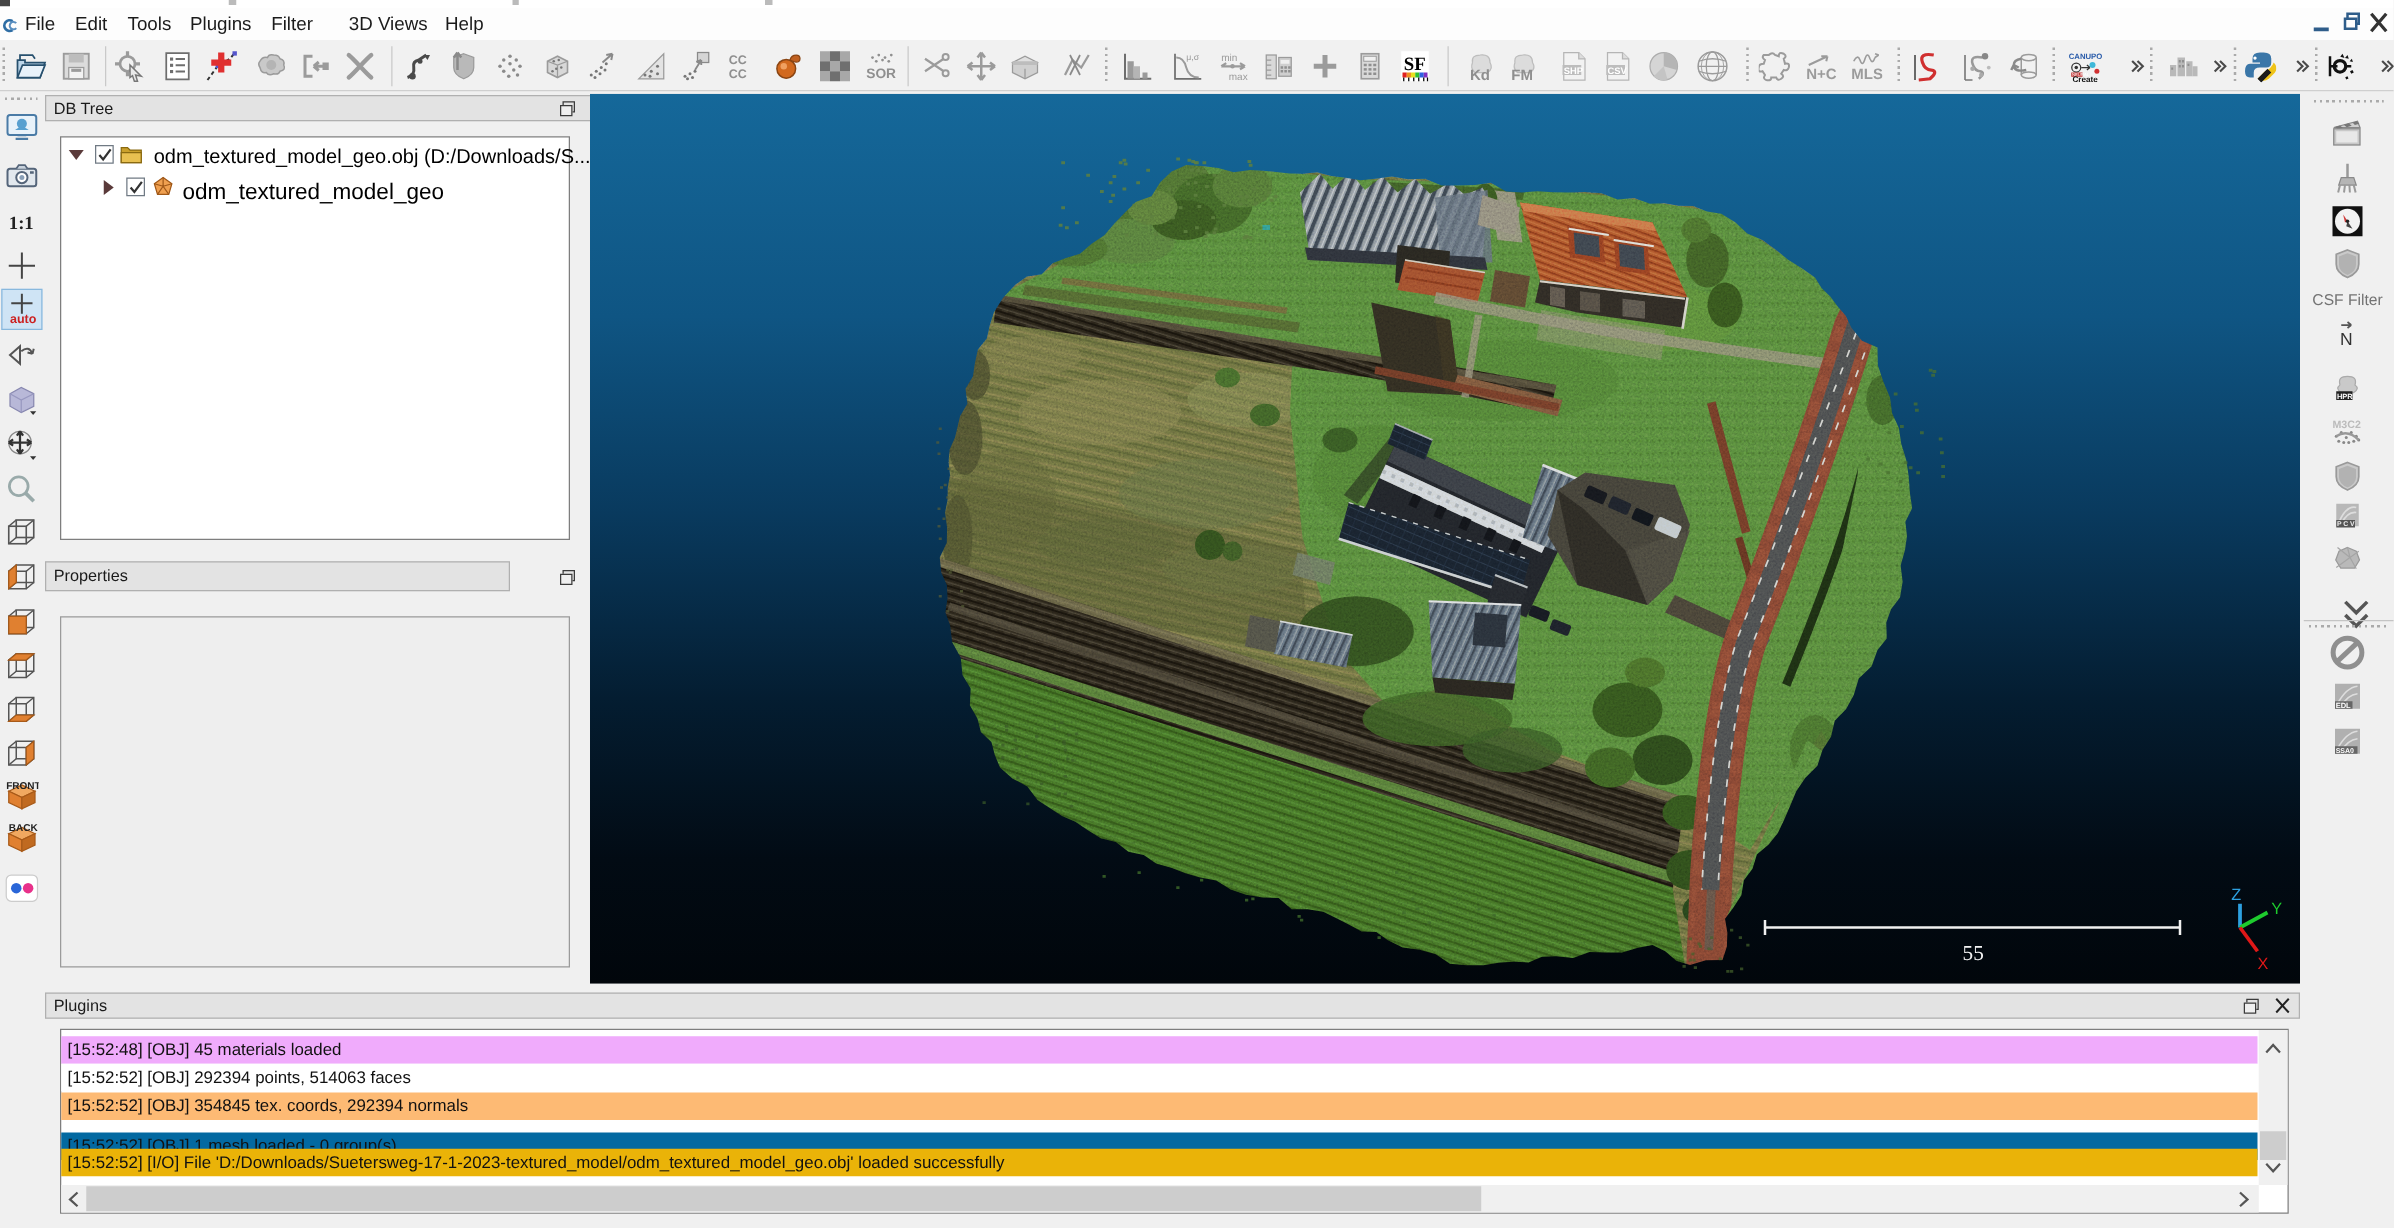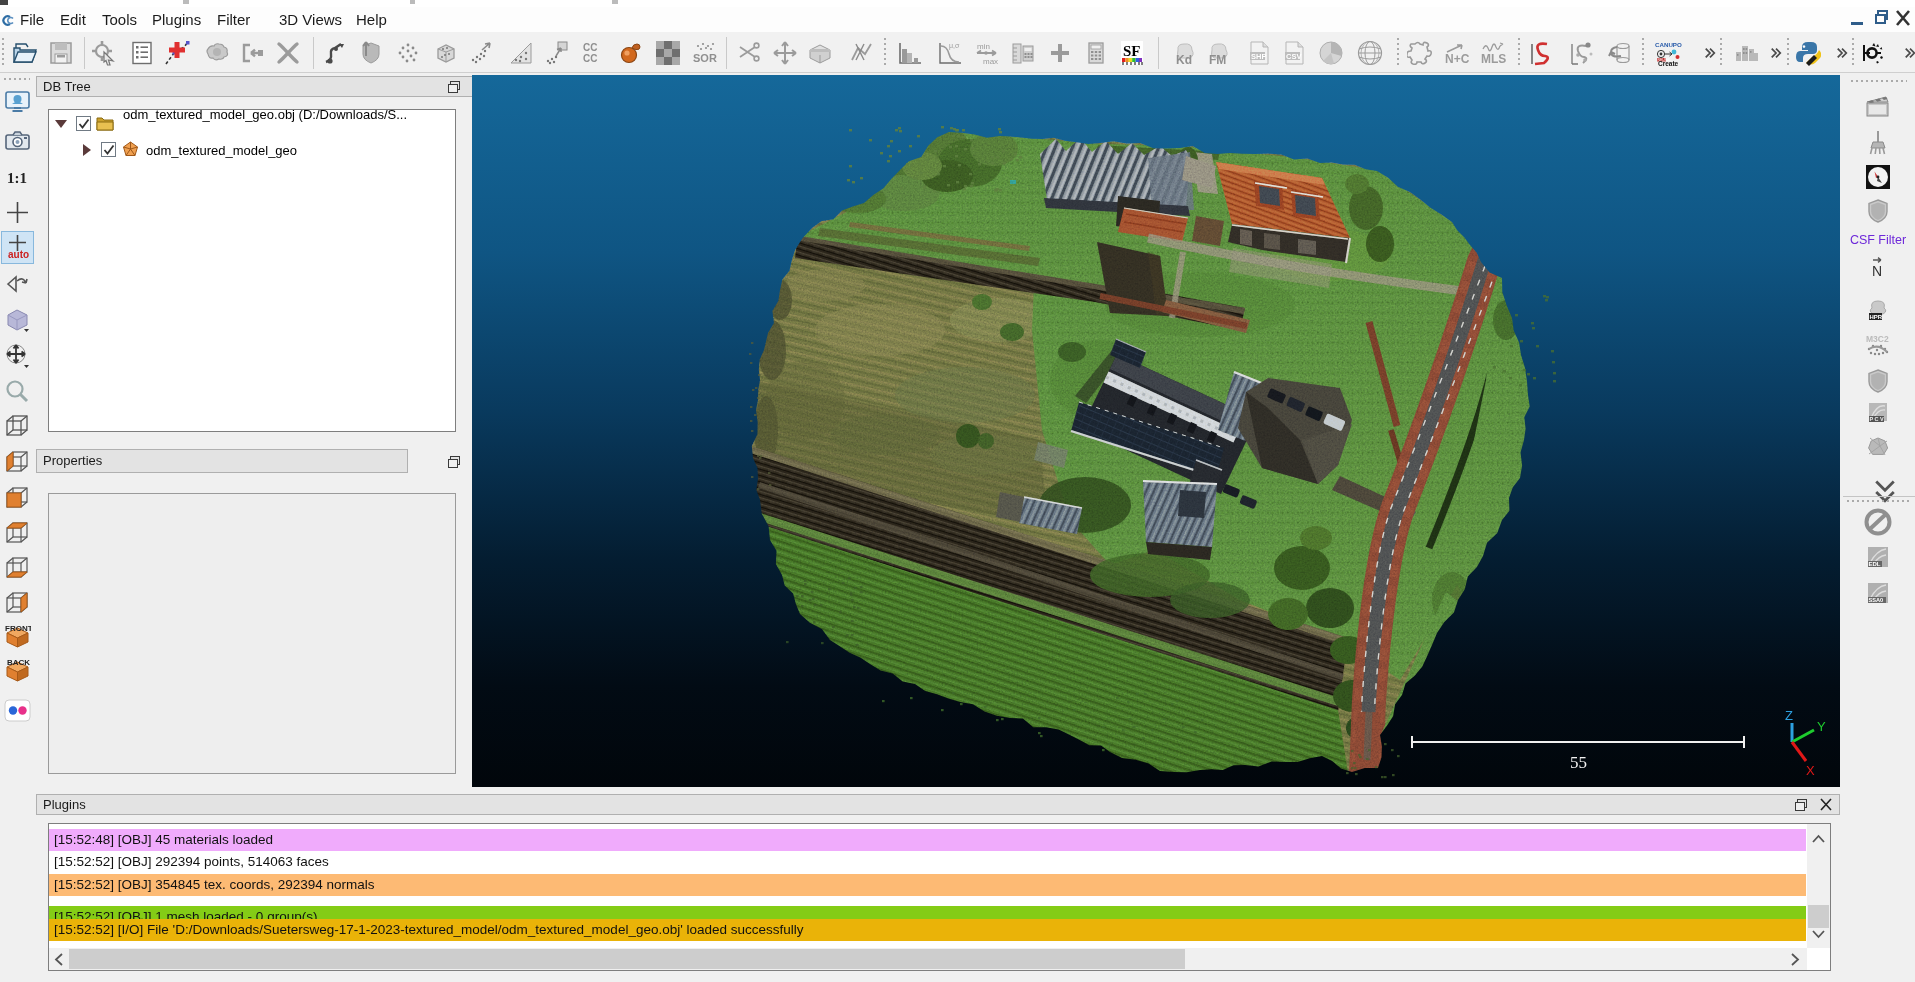--- a/index.html
+++ b/index.html
@@ -528,33 +528,33 @@
     <path d="M2 4 L14 4 L8 12 Z" fill="#5a3a3a"></path>
   </svg>
 <div class="abs" style="left:76px;top:116px;width:15px;height:15px;background:#fff;border:1.4px solid #707a84"></div>
 <svg class="abs" style="left:78px;top:118px" width="12" height="12" viewBox="0 0 12 12">
     <path d="M1.5 6 L4.5 9.5 L10.5 1.5" stroke="#333" stroke-width="1.8" fill="none"></path>
   </svg>
 <svg class="abs" style="left:96px;top:115px" width="18" height="17" viewBox="0 0 18 17">
     <path d="M1 3 h5 l2 2 h9 v10 h-16 z" fill="#caa02c" stroke="#8a6a10"></path>
     <path d="M1 7 h16 v8 h-16 z" fill="#e8c050" stroke="#8a6a10"></path>
   </svg>
-<div class="abs" style="left:123px;top:107px;width:330px;font-size:13px;color:#000;white-space:nowrap">odm_textured_model_geo.obj (D:/Downloads/S...</div>
+<div class="abs" style="left:123px;top:117px;width:330px;font-size:16px;color:#000;white-space:nowrap">odm_textured_model_geo.obj (D:/Downloads/S...</div>
 <svg class="abs" style="left:80px;top:142px" width="14" height="16" viewBox="0 0 14 16">
     <path d="M3 2 L11 8 L3 14 Z" fill="#5a3a3a"></path>
   </svg>
 <div class="abs" style="left:101px;top:142px;width:15px;height:15px;background:#fff;border:1.4px solid #707a84"></div>
 <svg class="abs" style="left:103px;top:144px" width="12" height="12" viewBox="0 0 12 12">
     <path d="M1.5 6 L4.5 9.5 L10.5 1.5" stroke="#333" stroke-width="1.8" fill="none"></path>
   </svg>
 <svg class="abs" style="left:122px;top:141px" width="17" height="17" viewBox="0 0 17 17">
     <path d="M8.5 1 L15.5 6 L13 14.5 L4 14.5 L1.5 6 Z" fill="#f0a050" stroke="#a05818"></path>
     <path d="M8.5 1 L8.5 8 L1.5 6 M8.5 8 L13 14.5 M8.5 8 L15.5 6 M8.5 8 L4 14.5" stroke="#a05818" fill="none"></path>
   </svg>
-<div class="abs" style="left:146px;top:143px;width:250px;font-size:13px;color:#000">odm_textured_model_geo</div>
+<div class="abs" style="left:146px;top:143px;width:250px;font-size:18px;color:#000">odm_textured_model_geo</div>
 
 <div class="ttl" style="left:36px;top:449px;width:372px;height:24px;line-height:22px">Properties</div>
 <div class="ico-rest" style="left:448px;top:456px"></div>
 <div class="abs" style="left:48px;top:493px;width:408px;height:281px;background:#eeeeee;border:1px solid #9a9a9a"></div>
 
 <div class="abs" style="left:472px;top:75px;width:1368px;height:712px">
 <svg width="1368" height="712" viewBox="472 75 1368 712" style="width:1368px;height:712px">
       <defs>
 <linearGradient id="bg" x1="0" y1="0" x2="0" y2="1">
           <stop offset="0" stop-color="#15689a"></stop>
@@ -1008,21 +1008,21 @@
     <circle cx="14" cy="14" r="10" fill="#f2f2f2"></circle>
     <path d="M14 14 L10 8 L14 14 z M14 14 L10.5 8.5 L13 13 z" fill="#c03030"></path>
     <path d="M10.5 8.5 L14 14 l-2 1 z" fill="#d03838"></path>
     <path d="M14 14 l4 6 -5-2 z" fill="#444"></path>
     <circle cx="14" cy="14" r="1.4" fill="#222"></circle>
   </svg>
 <svg class="ri" style="left:1864px;top:197px" width="28" height="28" viewBox="0 0 28 28">
     <path d="M14 3 l9 3.4 v8 q0 7-9 10.6 q-9-3.6-9-10.6 v-8 Z" fill="#c9c9c9" stroke="#9a9a9a" stroke-width="1.4"></path>
     <path d="M14 5.5 l6.8 2.6 v6.6 q0 5.4-6.8 8.2 q-6.8-2.8-6.8-8.2 v-6.6 Z" fill="#b2b2b2"></path>
   </svg>
-<div class="abs" style="left:1845px;top:233px;width:66px;height:14px;font-size:12.5px;color:#6d28d9;text-align:center">CSF Filter</div>
+<div class="abs" style="left:1845px;top:233px;width:66px;height:14px;font-size:12.5px;color:#737373;text-align:center">CSF Filter</div>
 <svg class="ri" style="left:1864px;top:252px" width="28" height="28" viewBox="0 0 28 28">
     <path d="M9 8 h8 M17 8 l-3-2.4 M17 8 l-3 2.4" stroke="#555" stroke-width="1.4" fill="none"></path>
     <text x="8" y="24" font-family="Liberation Sans" font-size="14" fill="#333">N</text>
   </svg>
 <svg class="ri" style="left:1864px;top:296px" width="28" height="28" viewBox="0 0 28 28">
     <path d="M8 12 q-2-7 6-7 q8 0 6 7 q4 3-1 6 h-10 q-5-3-1-6" fill="#c9c9c9" stroke="#aaa"></path>
     <rect x="5" y="17" width="13" height="7" fill="#222"></rect>
     <text x="5.5" y="23" font-family="Liberation Sans" font-size="6" font-weight="bold" fill="#fff">HPR</text>
   </svg>
 <svg class="ri" style="left:1864px;top:333px" width="28" height="28" viewBox="0 0 28 28">
@@ -1079,21 +1079,21 @@
 
 <div class="ttl" style="left:36px;top:794px;width:1804px;height:21px">Plugins</div>
 <div class="ico-rest" style="left:1795px;top:799px"></div>
 <svg class="abs" style="left:1819px;top:798px" width="14" height="13" viewBox="0 0 14 13">
     <path d="M2 1 L12 12 M12 1 L2 12" stroke="#222" stroke-width="1.6"></path>
   </svg>
 <div class="abs" style="left:48px;top:823px;width:1783px;height:148px;background:#fff;border:1px solid #7e7e7e"></div>
 <div class="crow" style="top:829px;background:#f0abfc">[15:52:48] [OBJ] 45 materials loaded</div>
 <div class="crow" style="top:851.4px;background:#ffffff">[15:52:52] [OBJ] 292394 points, 514063 faces</div>
 <div class="crow" style="top:873.8px;background:#fdba74">[15:52:52] [OBJ] 354845 tex. coords, 292394 normals</div>
-<div class="crow" style="top:906px;background:#84cc16">[15:52:52] [OBJ] 1 mesh loaded - 0 group(s)</div>
+<div class="crow" style="top:906px;background:#0369a1">[15:52:52] [OBJ] 1 mesh loaded - 0 group(s)</div>
 <div class="crow" style="top:918.5999999999999px;background:#eab308">[15:52:52] [I/O] File 'D:/Downloads/Suetersweg-17-1-2023-textured_model/odm_textured_model_geo.obj' loaded successfully</div>
 <div class="abs" style="left:1807px;top:824px;width:23px;height:124px;background:#f0f0f0"></div>
 <svg class="abs" style="left:1811px;top:833px" width="15" height="12" viewBox="0 0 15 12">
     <path d="M2 9 L7.5 3 L13 9" stroke="#555" stroke-width="1.8" fill="none"></path>
   </svg>
 <svg class="abs" style="left:1811px;top:928px" width="15" height="12" viewBox="0 0 15 12">
     <path d="M2 3 L7.5 9 L13 3" stroke="#555" stroke-width="1.8" fill="none"></path>
   </svg>
 <div class="abs" style="left:1808px;top:905px;width:21px;height:23px;background:#cdcdcd"></div>
 <div class="abs" style="left:49px;top:948px;width:1758px;height:22px;background:#f0f0f0"></div>

